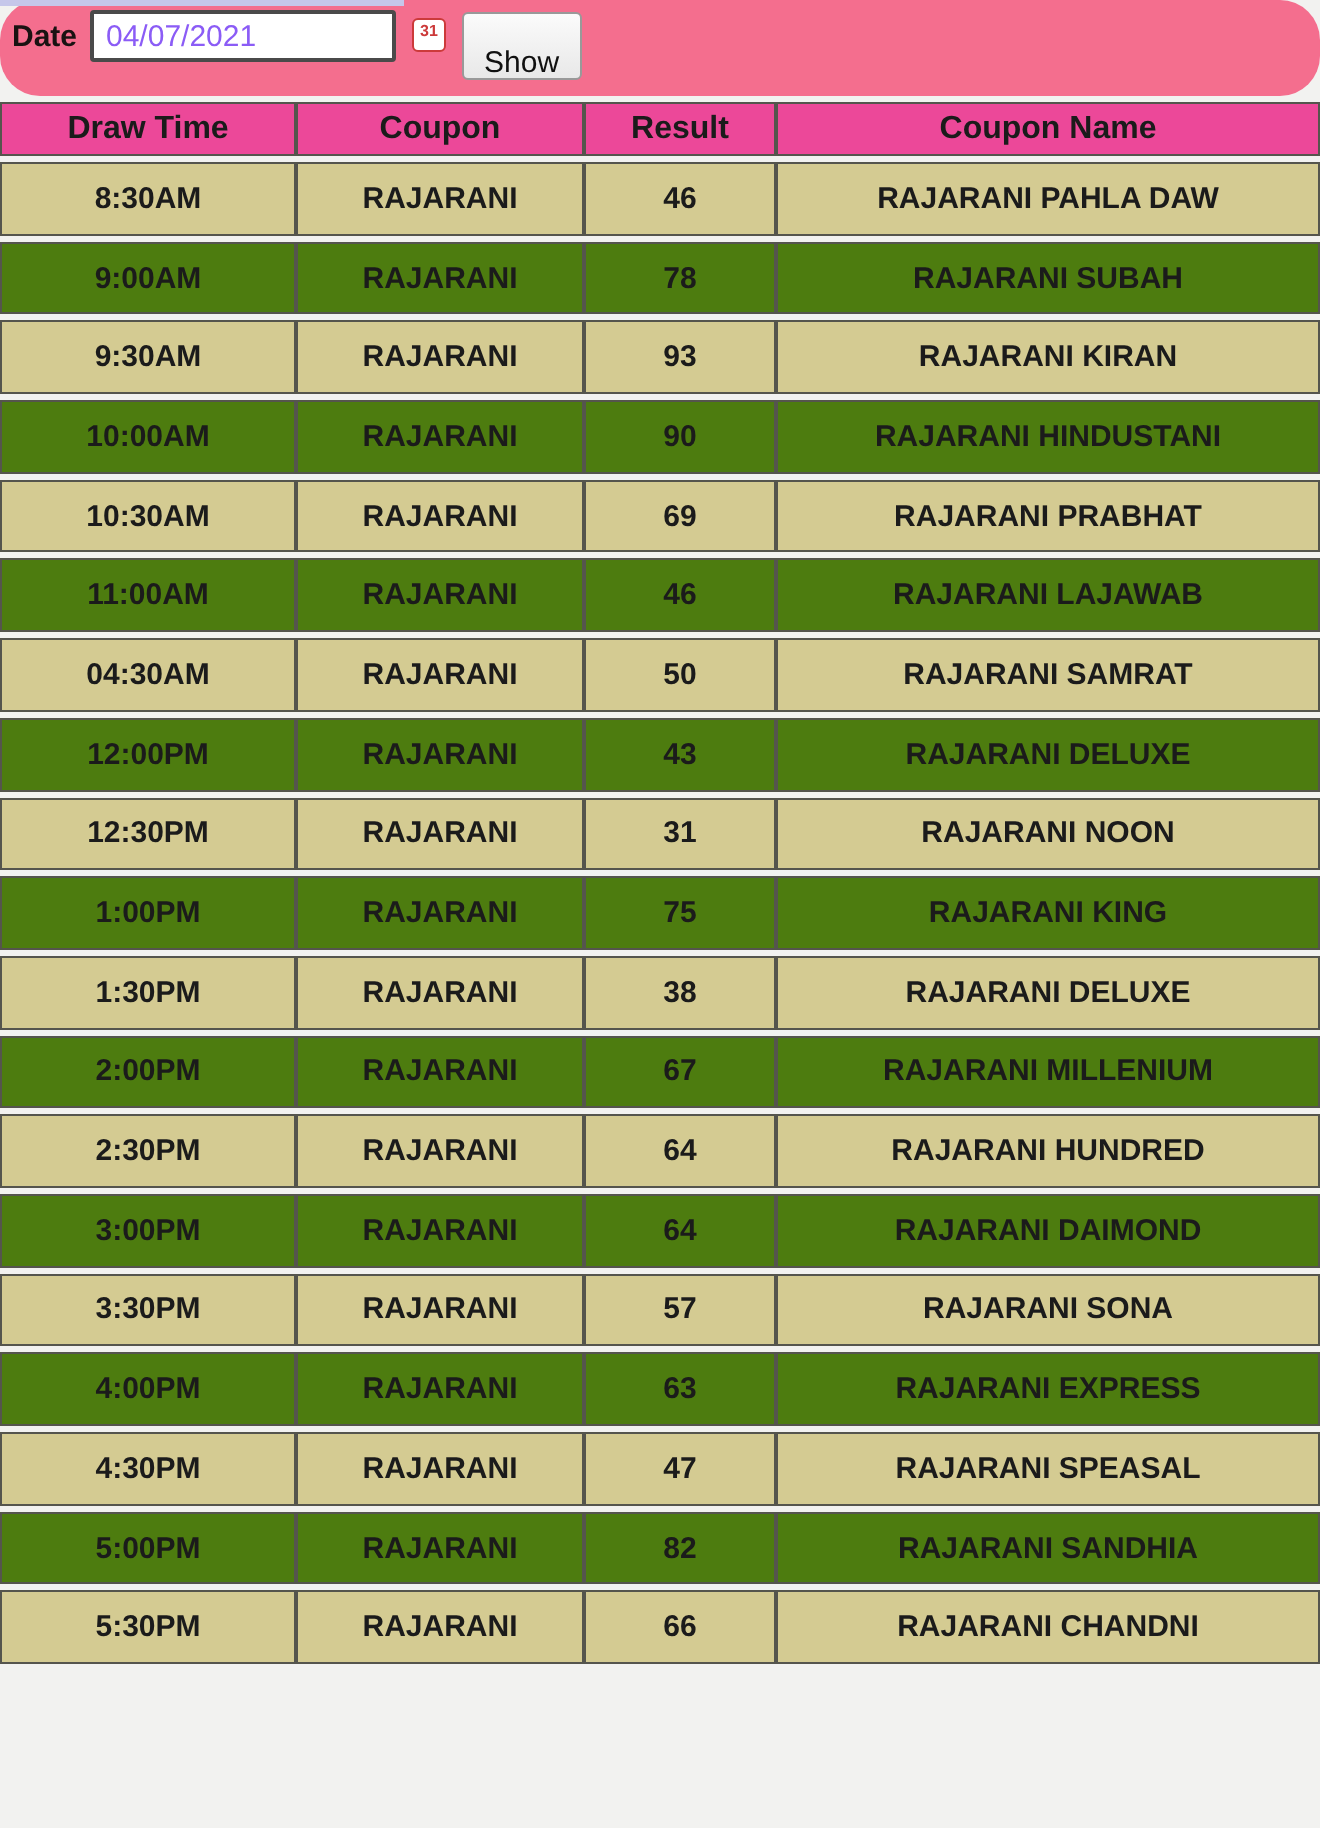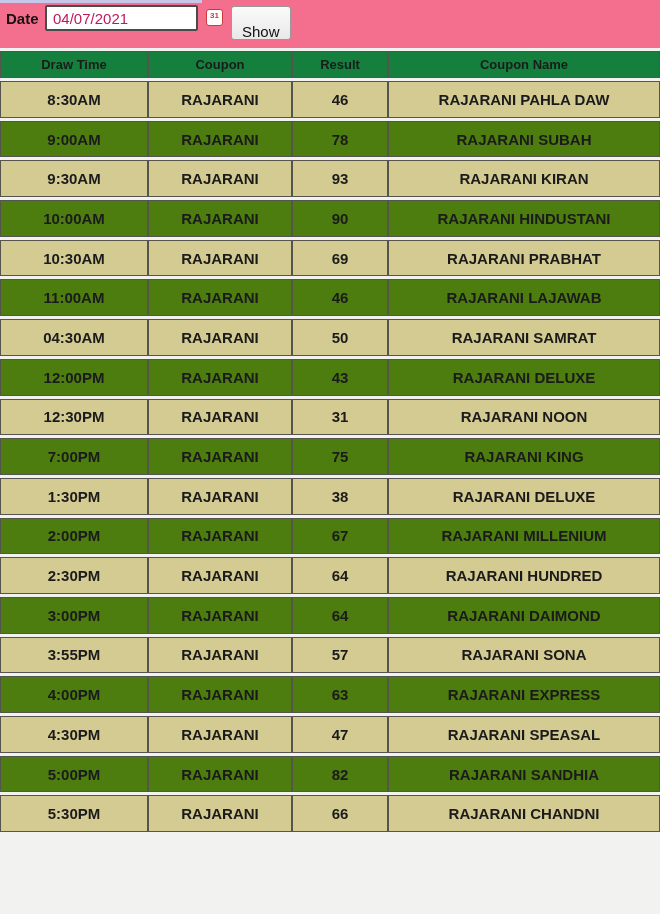--- a/index.html
+++ b/index.html
@@ -8,20 +8,21 @@
     font-family: "Liberation Sans", sans-serif;
     background: #f2f2f0;
   }
 
   
   .topbar {
     position: relative;
     width: 660px;
     height: 48px;
     background: #f46e8e;
+    border-radius: 20px;
   }
   .lavender-strip {
     position: absolute;
     left: 0; top: 0;
     width: 202px; height: 3px;
     background: #c6c7ea;
   }
   .date-label {
     position: absolute;
     left: 6px; top: 10px;
@@ -31,21 +32,21 @@
   }
   .date-input {
     position: absolute;
     left: 45px; top: 5px;
     width: 153px; height: 26px;
     border: 2px solid #4a4a4a;
     border-radius: 2px;
     background: #ffffff;
     font-family: "Liberation Sans", sans-serif;
     font-size: 15px;
-    color: #be185d;
+    color: #8b5cf6;
     padding: 0 6px;
     outline: none;
   }
   .cal-icon {
     position: absolute;
     left: 206px; top: 9px;
     width: 17px; height: 17px;
     background: #ffffff;
     border: 1px solid #cc3a3a;
     border-radius: 3px;
@@ -95,22 +96,22 @@
     border: 1px solid #55554d;
     text-align: center;
     vertical-align: middle;
     font-weight: bold;
     color: #1b1b1b;
     overflow: hidden;
     white-space: nowrap;
   }
   table.results th {
     height: 27px;
-    font-size: 13px;
-    background: #15803d;
+    font-size: 16px;
+    background: #ec4899;
   }
   table.results td {
     height: 36.7px;
     font-size: 15px;
   }
   tr.row-dark td  { background: #d4cb92; }
   tr.row-light td { background: #4d7c0f; }
 </style>
 </head>
 <body>
@@ -190,21 +191,21 @@
         <td>43</td>
         <td>RAJARANI DELUXE</td>
       </tr>
       <tr class="row-dark">
         <td>12:30PM</td>
         <td>RAJARANI</td>
         <td>31</td>
         <td>RAJARANI NOON</td>
       </tr>
       <tr class="row-light">
-        <td>7:00PM</td>
+        <td>1:00PM</td>
         <td>RAJARANI</td>
         <td>75</td>
         <td>RAJARANI KING</td>
       </tr>
       <tr class="row-dark">
         <td>1:30PM</td>
         <td>RAJARANI</td>
         <td>38</td>
         <td>RAJARANI DELUXE</td>
       </tr>
@@ -220,21 +221,21 @@
         <td>64</td>
         <td>RAJARANI HUNDRED</td>
       </tr>
       <tr class="row-light">
         <td>3:00PM</td>
         <td>RAJARANI</td>
         <td>64</td>
         <td>RAJARANI DAIMOND</td>
       </tr>
       <tr class="row-dark">
-        <td>3:55PM</td>
+        <td>3:30PM</td>
         <td>RAJARANI</td>
         <td>57</td>
         <td>RAJARANI SONA</td>
       </tr>
       <tr class="row-light">
         <td>4:00PM</td>
         <td>RAJARANI</td>
         <td>63</td>
         <td>RAJARANI EXPRESS</td>
       </tr>

